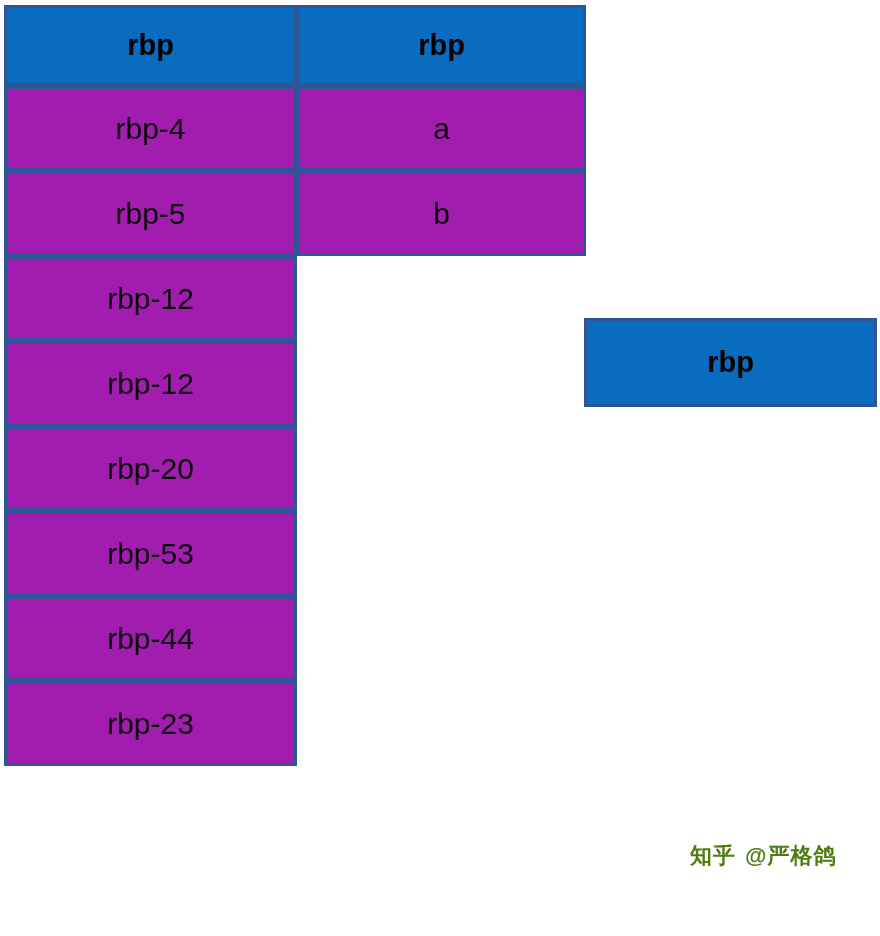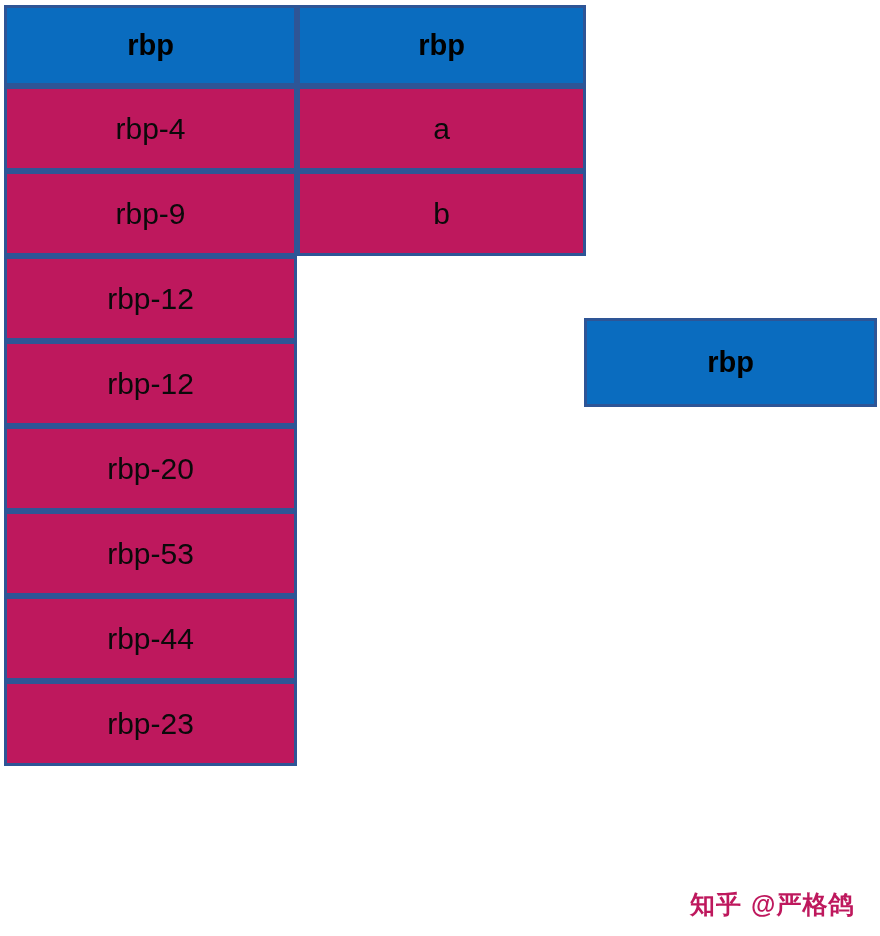--- a/index.html
+++ b/index.html
@@ -34,21 +34,21 @@
     border-spacing: 0;
     table-layout: fixed;
   }
   .grid-table td {
     padding: 0;
     margin: 0;
     text-align: center;
     vertical-align: middle;
     border: 3px solid #2e5596;
     box-sizing: border-box;
-    background: #be185d;
+    background: #a21caf;
     line-height: 1;
   }
   .col-a { width: 293px; }
   .col-b { width: 289px; }
 
   .grid-table tr.header-row td {
     background: #0a6cbf;
     height: 81px;
     font-weight: bold;
     font-size: 29px;
@@ -84,24 +84,24 @@
     justify-content: center;
     font-size: 29px;
     font-weight: bold;
     color: #000000;
   }
 
   
   .watermark {
     position: absolute;
     left: 690px;
-    top: 888px;
-    font-size: 25px;
+    top: 841px;
+    font-size: 22px;
     font-weight: bold;
-    color: #be185d;
+    color: #4d7c0f;
     letter-spacing: 1px;
     white-space: nowrap;
     user-select: none;
   }
   .watermark .wm-brand { margin-right: 9px; }
 </style>
 </head>
 <body>
 
 <div class="canvas">
@@ -113,21 +113,21 @@
           <td class="col-a">rbp</td>
           <td class="col-b">rbp</td>
         </tr>
 
         <tr class="body-row">
           <td class="col-a">rbp-4</td>
           <td class="col-b val-cell">a</td>
         </tr>
 
         <tr class="body-row">
-          <td class="col-a">rbp-9</td>
+          <td class="col-a">rbp-5</td>
           <td class="col-b val-cell">b</td>
         </tr>
 
         <tr class="body-row">
           <td class="col-a">rbp-12</td>
           <td class="col-b blank-cell"></td>
         </tr>
 
         <tr class="body-row">
           <td class="col-a">rbp-12</td>

